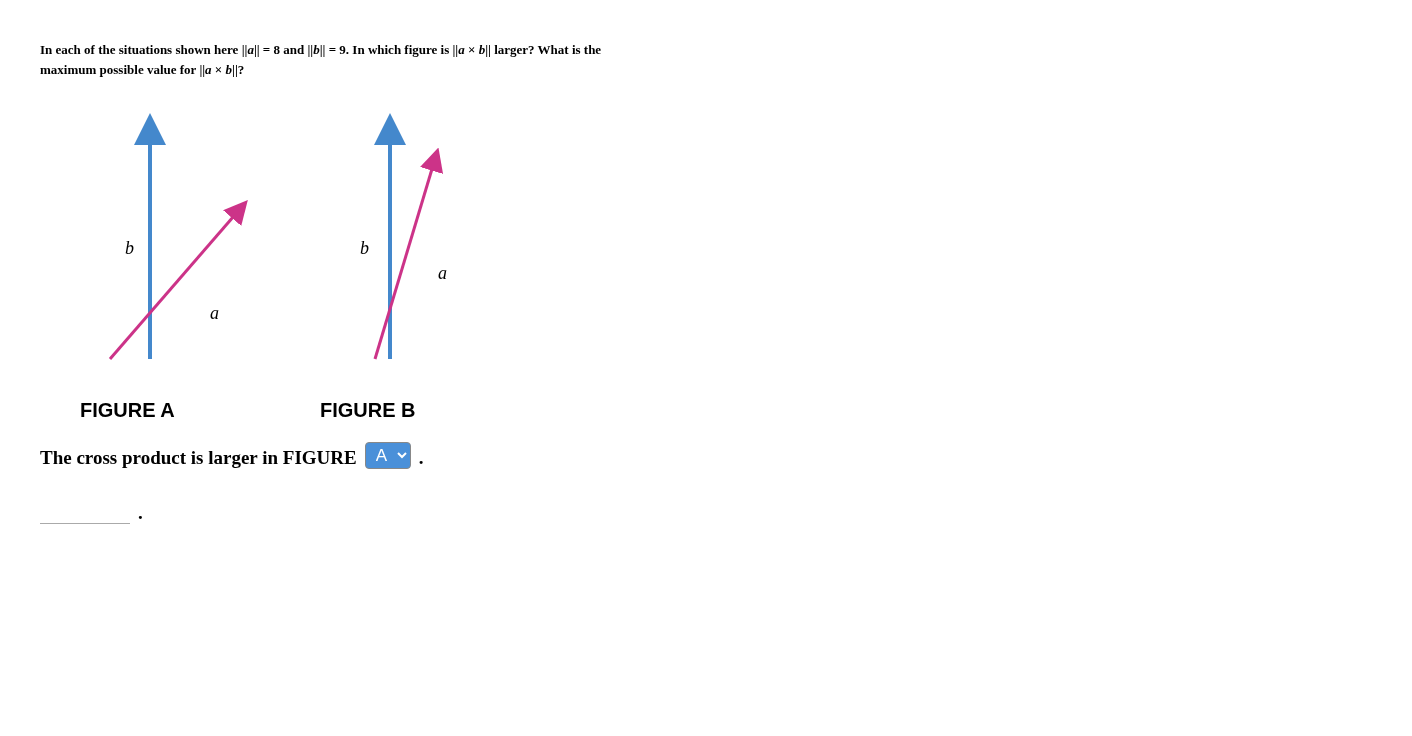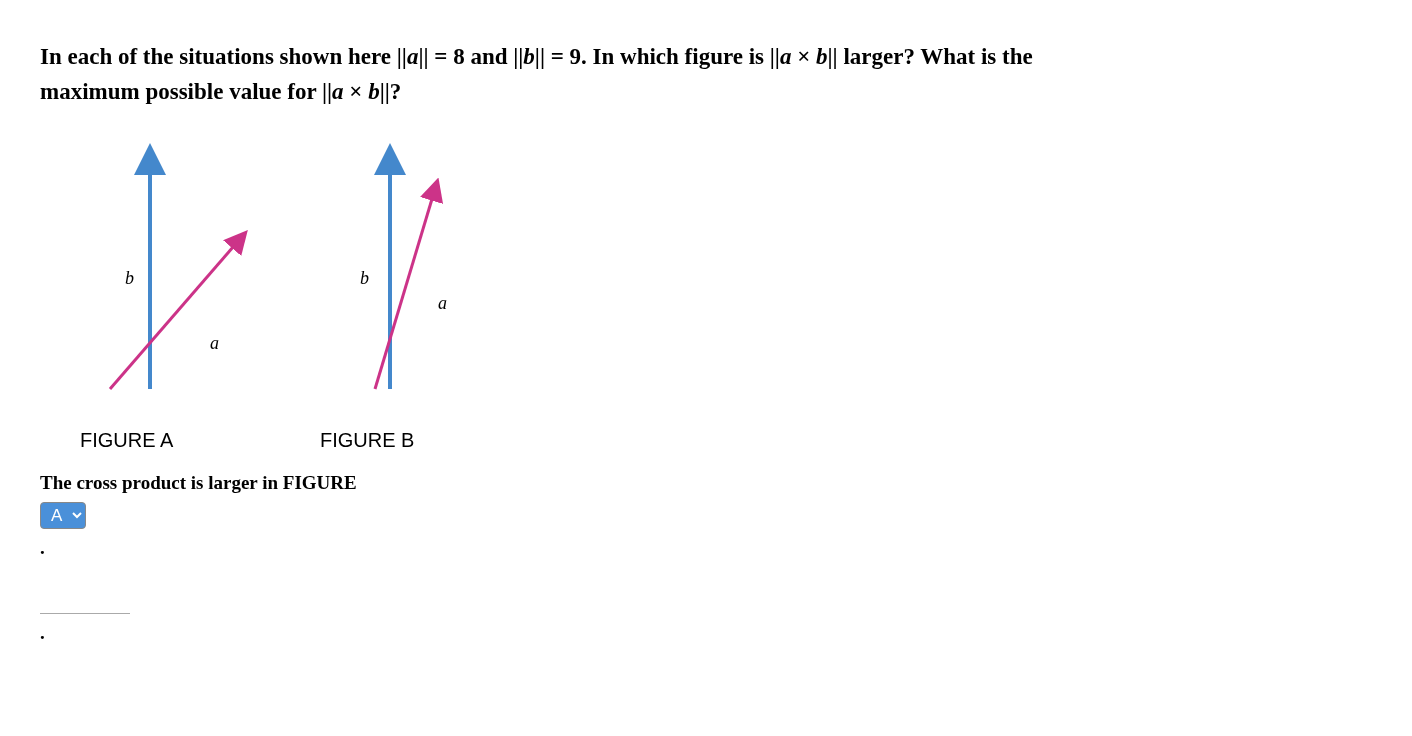--- a/index.html
+++ b/index.html
@@ -8,21 +8,21 @@
       font-family: Georgia, 'Times New Roman', serif;
       font-size: 18px;
       color: #000;
       padding: 30px 40px;
       width: 1412px;
       min-height: 736px;
     }
 
     .question-text {
       font-weight: bold;
-      font-size: 23px;
+      font-size: 13px;
       line-height: 1.5;
       max-width: 1300px;
       margin-bottom: 30px;
     }
 
     .figures-container {
       display: flex;
       align-items: flex-end;
       gap: 60px;
       margin-left: 40px;
@@ -34,38 +34,37 @@
       flex-direction: column;
       align-items: flex-start;
     }
 
     .figure-svg {
       display: block;
     }
 
     .figure-label {
       font-size: 20px;
-      font-weight: normal;
+      font-weight: bold;
       margin-top: 10px;
       font-family: Arial, sans-serif;
     }
 
     .answer-section {
       margin-top: 10px;
       margin-left: 0;
     }
 
     .answer-row {
       display: flex;
-      align-items: flex-start;
+      align-items: flex-end;
       margin-bottom: 30px;
       font-weight: bold;
       font-size: 19px;
       gap: 8px;
-      flex-direction: column;
     }
 
     .dropdown-select {
       background: #4a90d9;
       color: #fff;
       border: 1px solid #888;
       border-radius: 4px;
       padding: 2px 6px;
       font-size: 17px;
       cursor: pointer;

